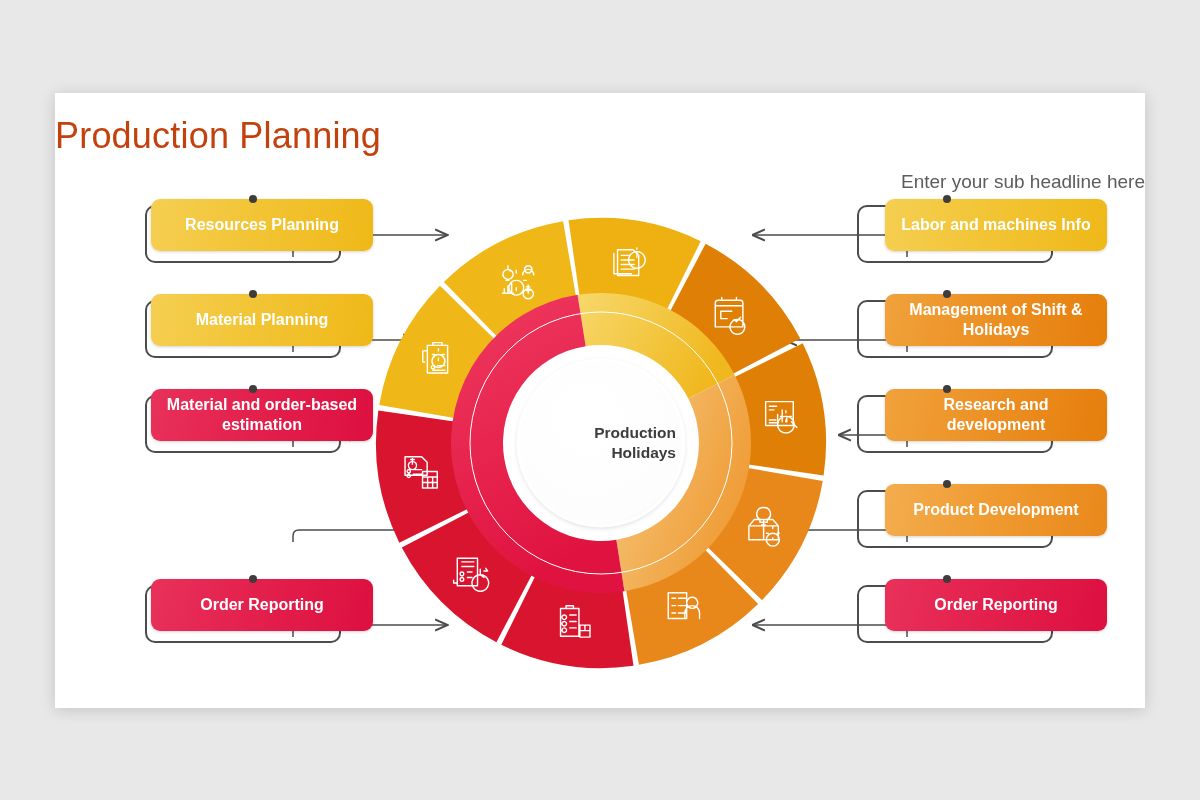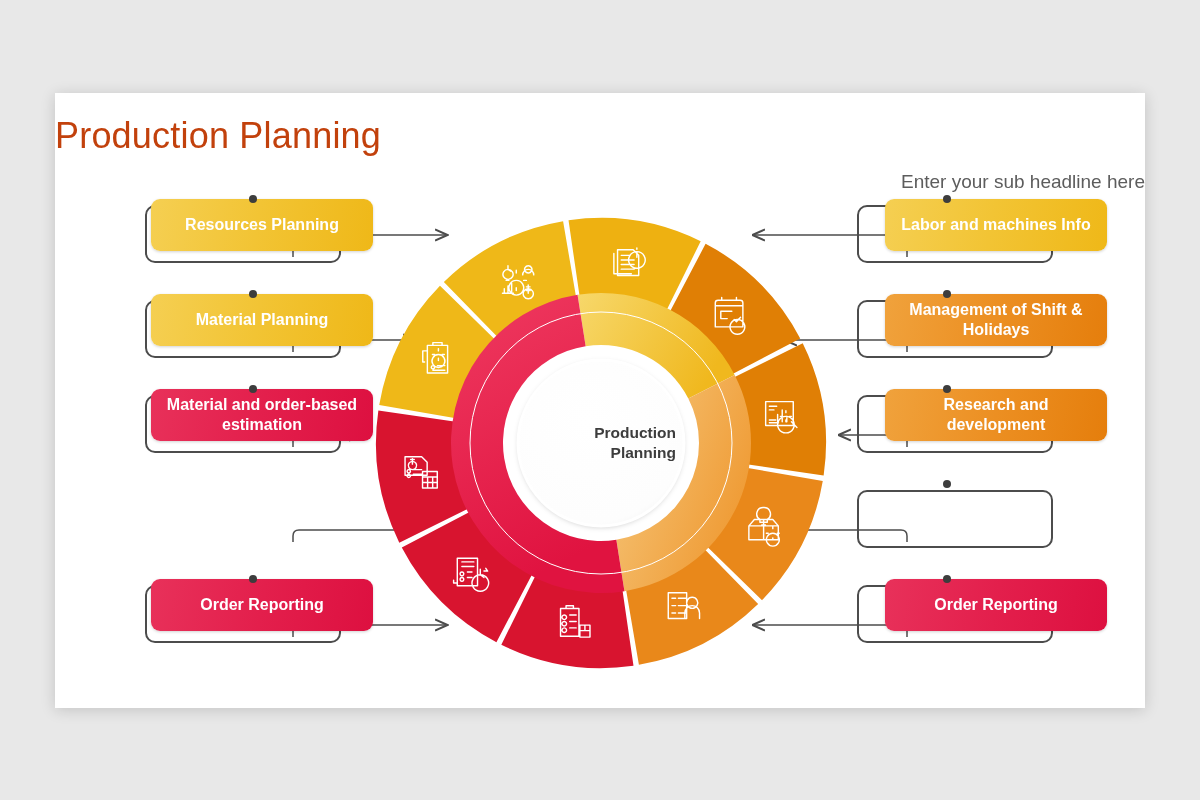--- a/index.html
+++ b/index.html
@@ -179,21 +179,21 @@
             <path d="M-12,-16 h22 v30 h-22 Z M-6,-16 v-3 h10 v3 M-17,-10 h5 M-17,-10 v12 M-15,2 h-2 M0,-6 m0,0 a7,7 0 1,0 0.1,0 Z M0,-10 v-2.5 M0,-2 v2.5 M-4,-6 h-2.5 M4,-6 h2.5 M-6,6 a1.8,1.8 0 1,0 0.1,0 Z M-1,6 h8 M-6,11 h13"></path>
           </g>
           <g transform="translate(147.1,67.4) scale(0.92)">
             <path d="M-2,0 m0,0 a8,8 0 1,0 0.1,0 Z M-2,-8 v-3 M-2,8 v3 M-10,0 h-3 M6,0 h3 M-11,-12 a5.5,5.5 0 1,0 0.1,0 Z M-11,-16 v4 l3,2 M11,-16 a4,4 0 1,0 0.1,0 Z M5,-6 a6,6 0 0,1 12,0 M11,9 a5.5,5.5 0 1,0 0.1,0 Z M11,5 v9 M9,7 h4 M9,11 h4 M-15,14 v-5 M-11,14 v-8 M-7,14 v-11 M-17,14 h12"></path>
           </g>
         </g>
     </svg>
 
     <div id="hub-text">
       <div>Production</div>
-      <div>Planning</div>
+      <div>Holidays</div>
     </div>
   </div>
 
   <div class="box-wrap side-left" style="left:90px;  top:106px;">
     <div class="frame"></div>
     <div class="chip g-yellow2">
       <span>Resources Planning</span>
     </div>
     <div class="dot"></div>
   </div>
@@ -242,20 +242,23 @@
   <div class="box-wrap side-right" style="left:802px; top:201px;">
     <div class="frame"></div>
     <div class="chip g-orange">
       <span>Management of Shift &amp; Holidays</span>
     </div>
     <div class="dot"></div>
   </div>
 
   <div class="box-wrap side-right" style="left:802px; top:391px;">
     <div class="frame"></div>
+    <div class="chip g-orange2">
+      <span>Product Development</span>
+    </div>
     <div class="dot"></div>
   </div>
 
   <div class="box-wrap side-right" style="left:802px; top:486px;">
     <div class="frame"></div>
     <div class="chip g-red">
       <span>Order Reporting</span>
     </div>
     <div class="dot"></div>
   </div>

